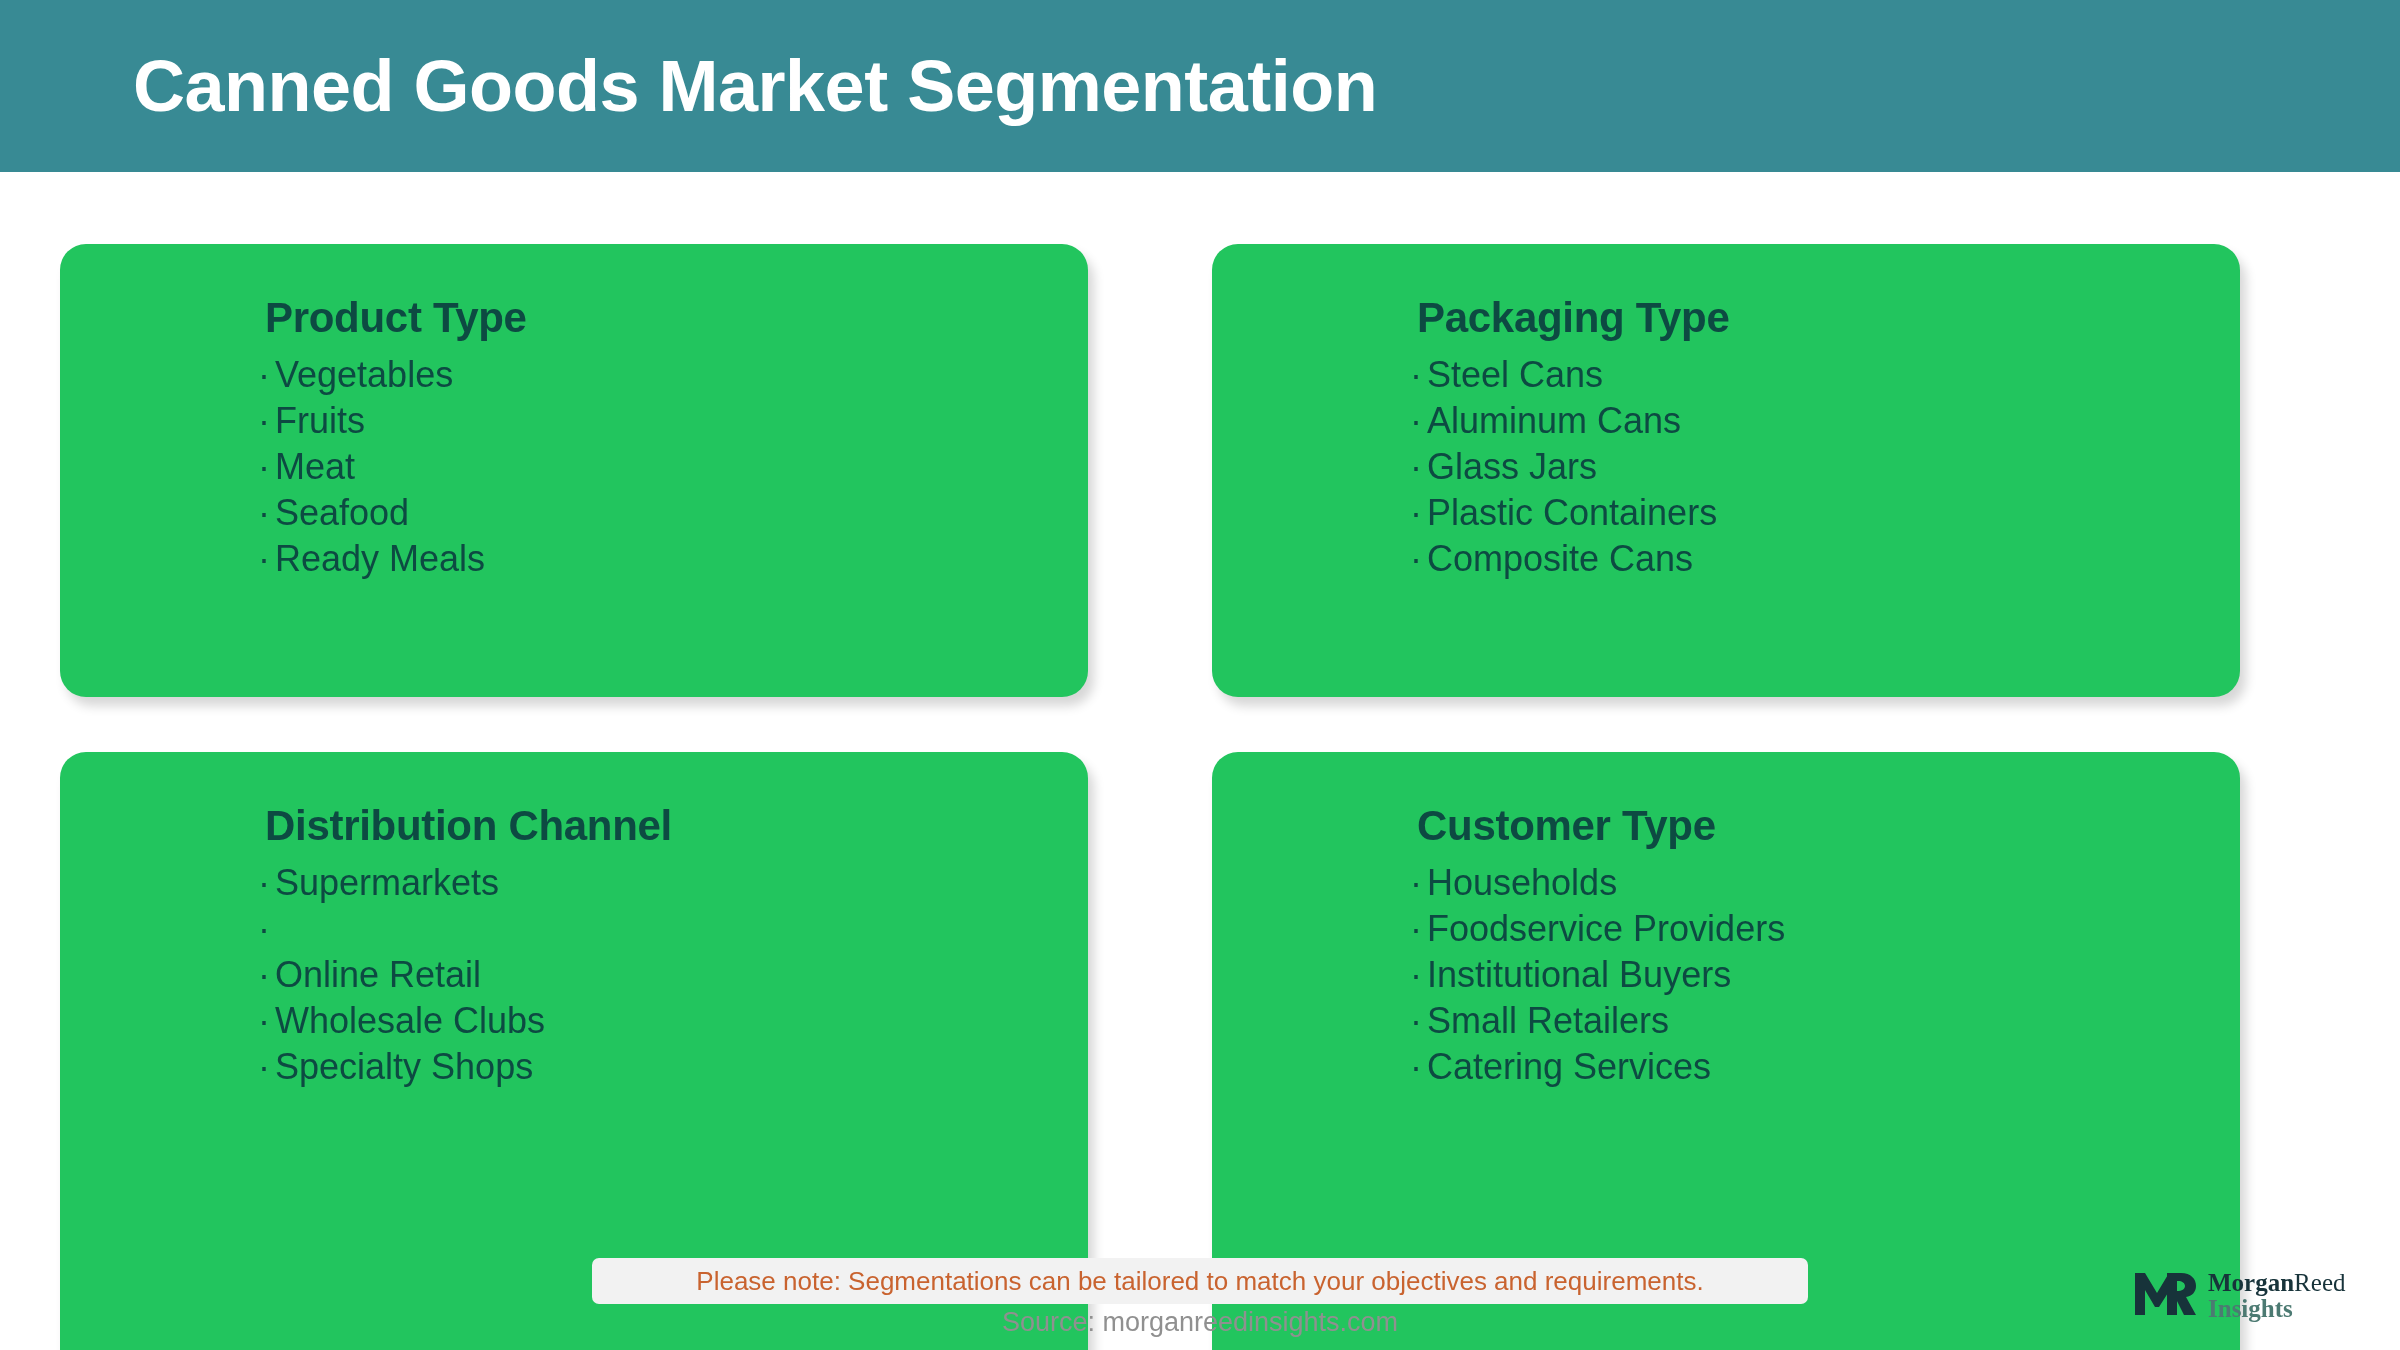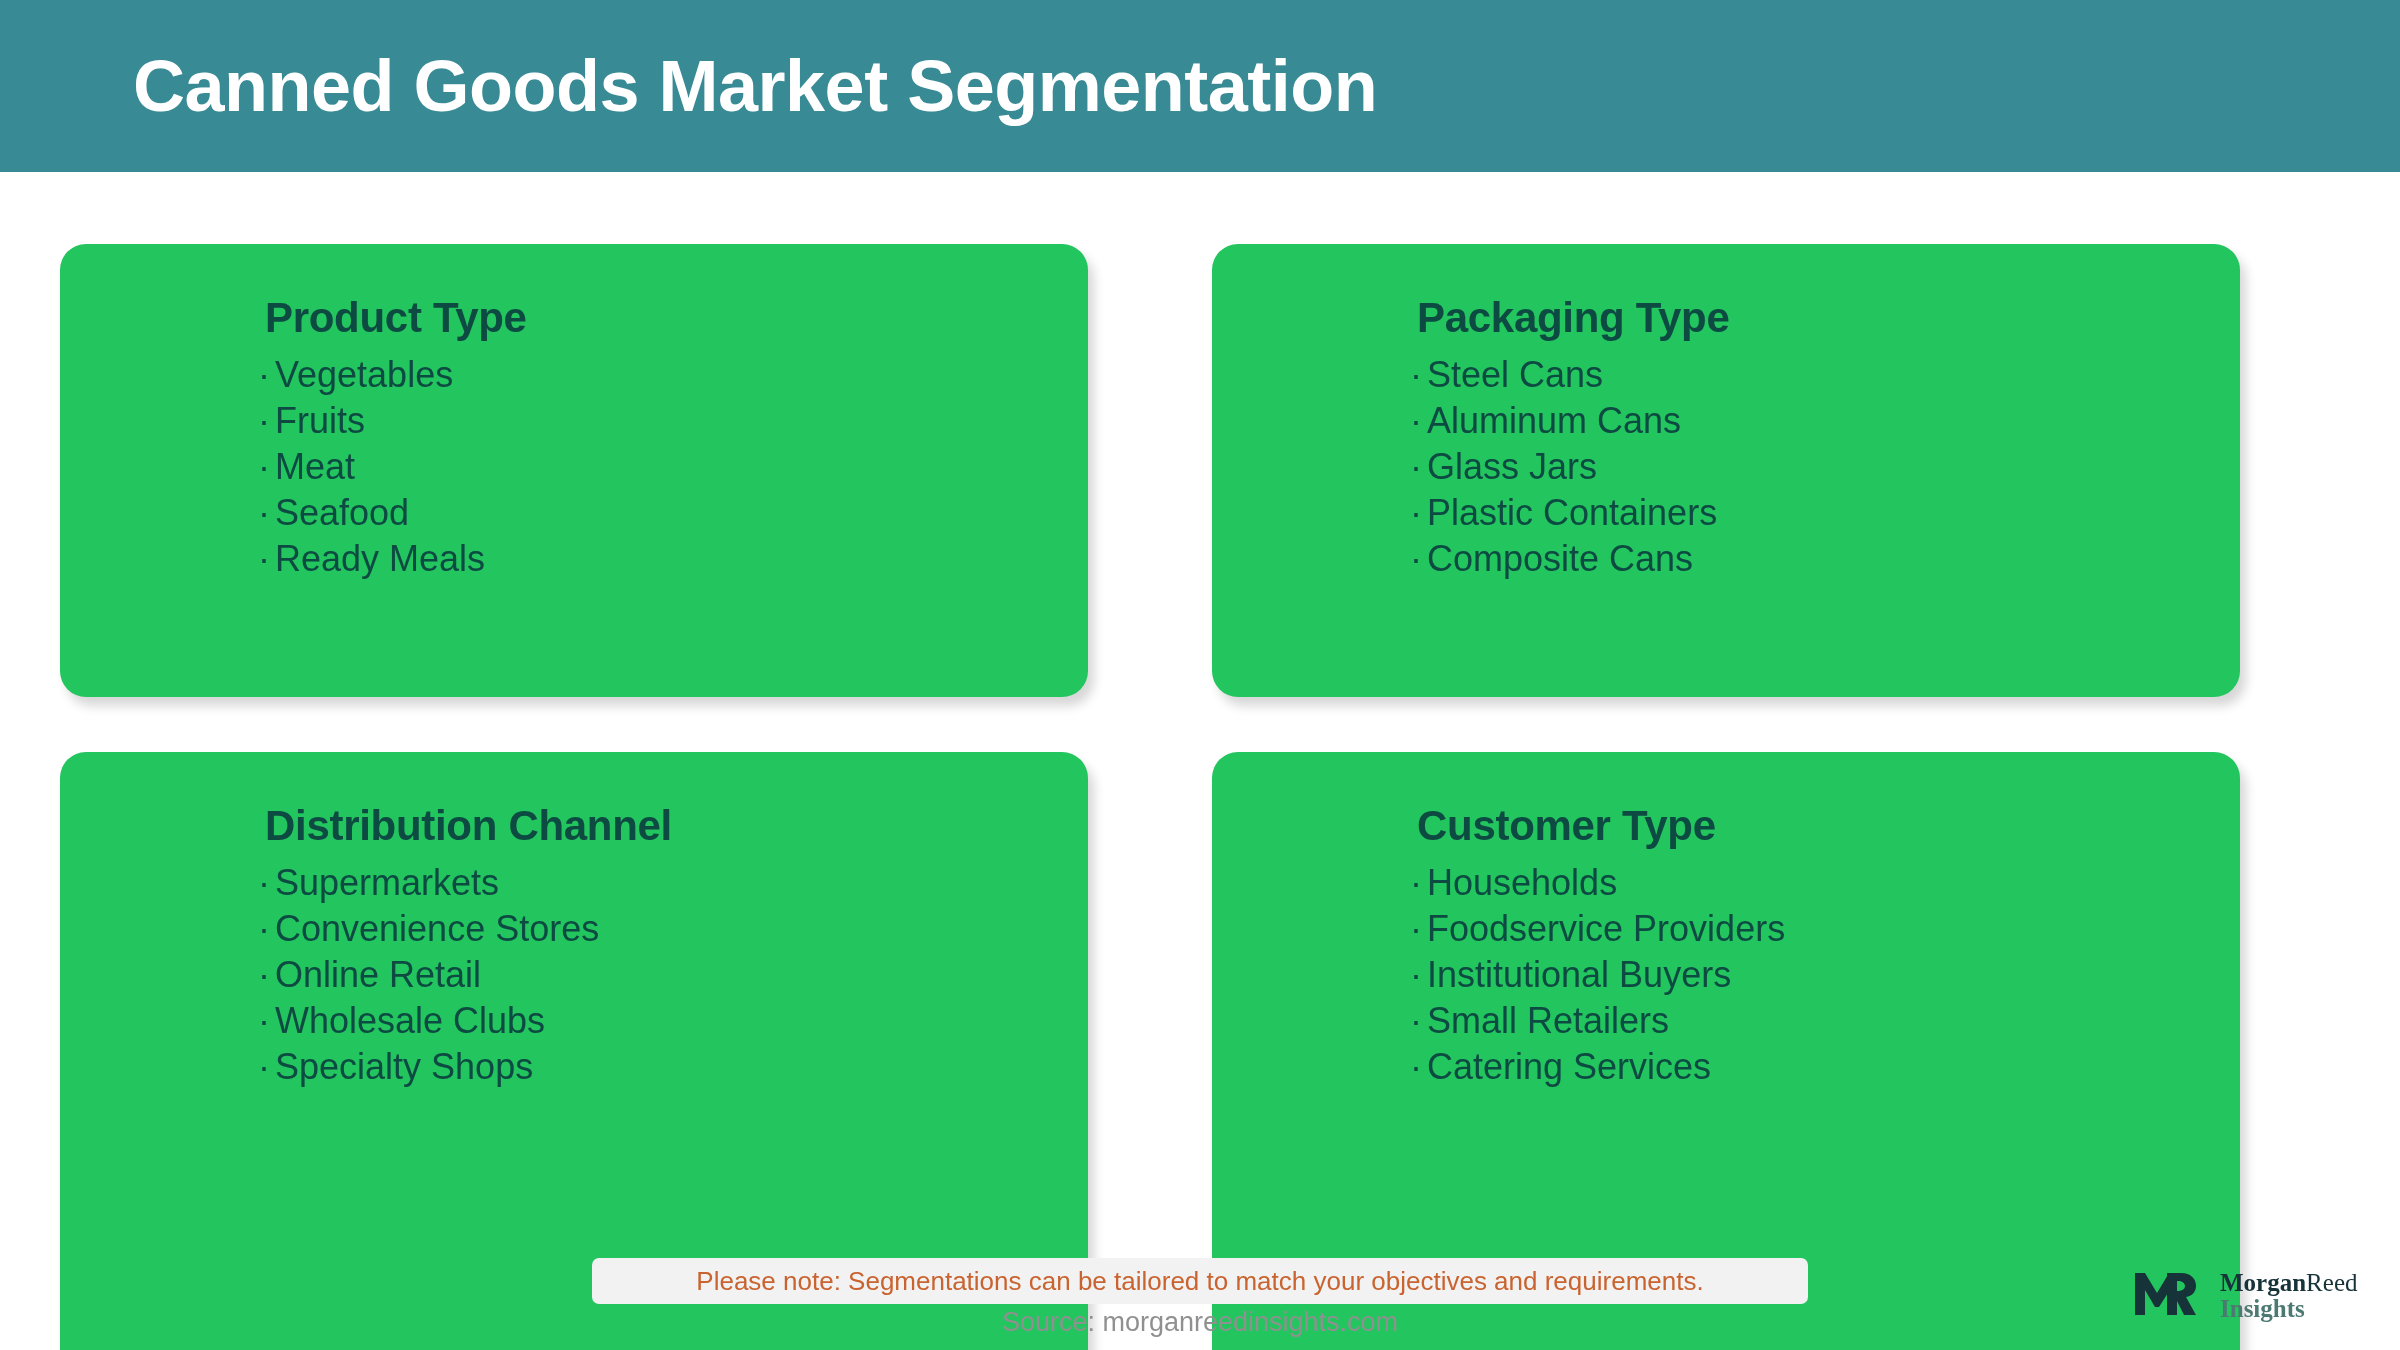--- a/index.html
+++ b/index.html
@@ -129,21 +129,21 @@
     font-weight: 400;
   }
 
   
   .logo {
     position: absolute;
     left: 2133px;
     top: 1270px;
     display: flex;
     align-items: center;
-    gap: 23px;
+    gap: 11px;
   }
   .logo-mark { flex: none; }
   .logo-words {
     display: flex;
     flex-direction: column;
     justify-content: center;
     line-height: 1.02;
   }
   .logo-line-1 {
     font-family: "Liberation Serif", serif;
@@ -224,21 +224,20 @@
 
   <div class="card card-3">
     <div class="card-title">Distribution Channel</div>
     <ul class="card-list">
       <li>
           <span class="bullet-dot">·</span>
           <span>Supermarkets</span>
         </li>
       <li>
           <span class="bullet-dot">·</span>
-          <span>Convenience Stores</span>
         </li>
       <li>
           <span class="bullet-dot">·</span>
           <span>Online Retail</span>
         </li>
       <li>
           <span class="bullet-dot">·</span>
           <span>Wholesale Clubs</span>
         </li>
       <li>

